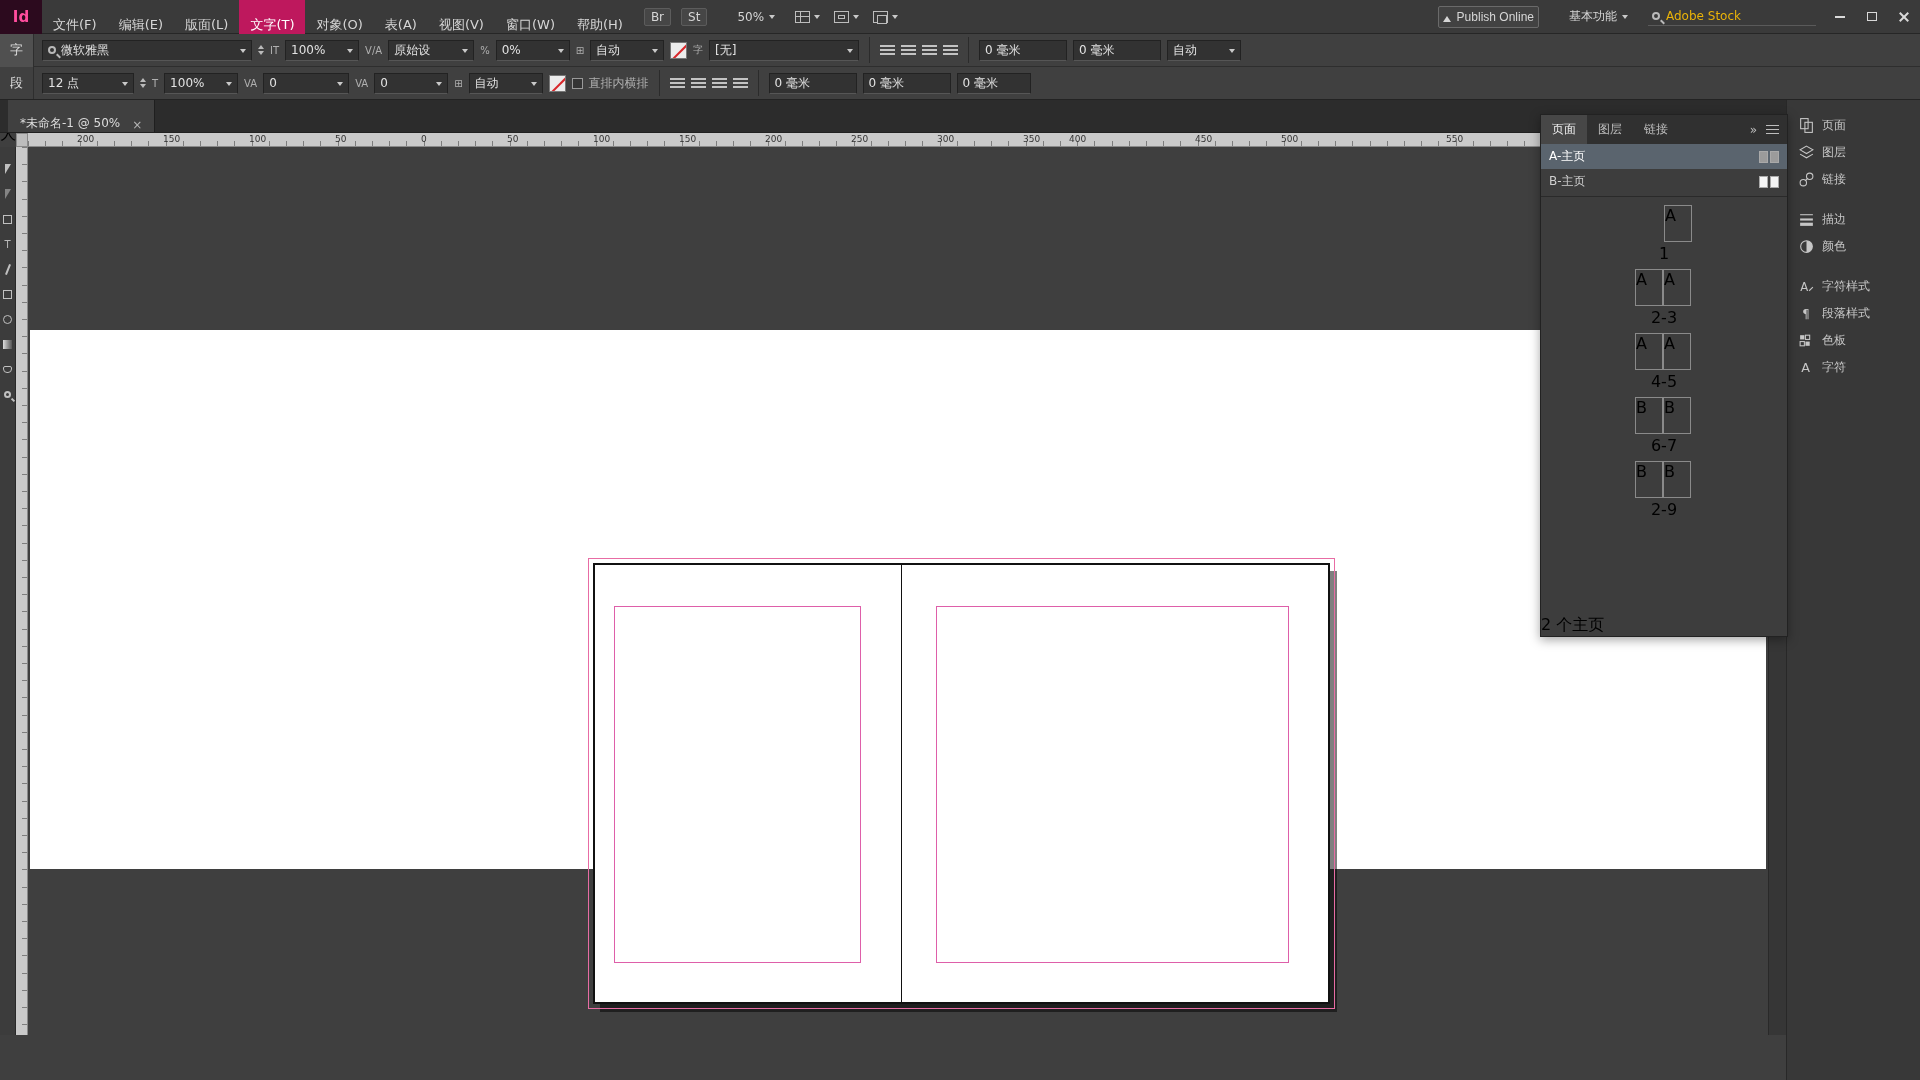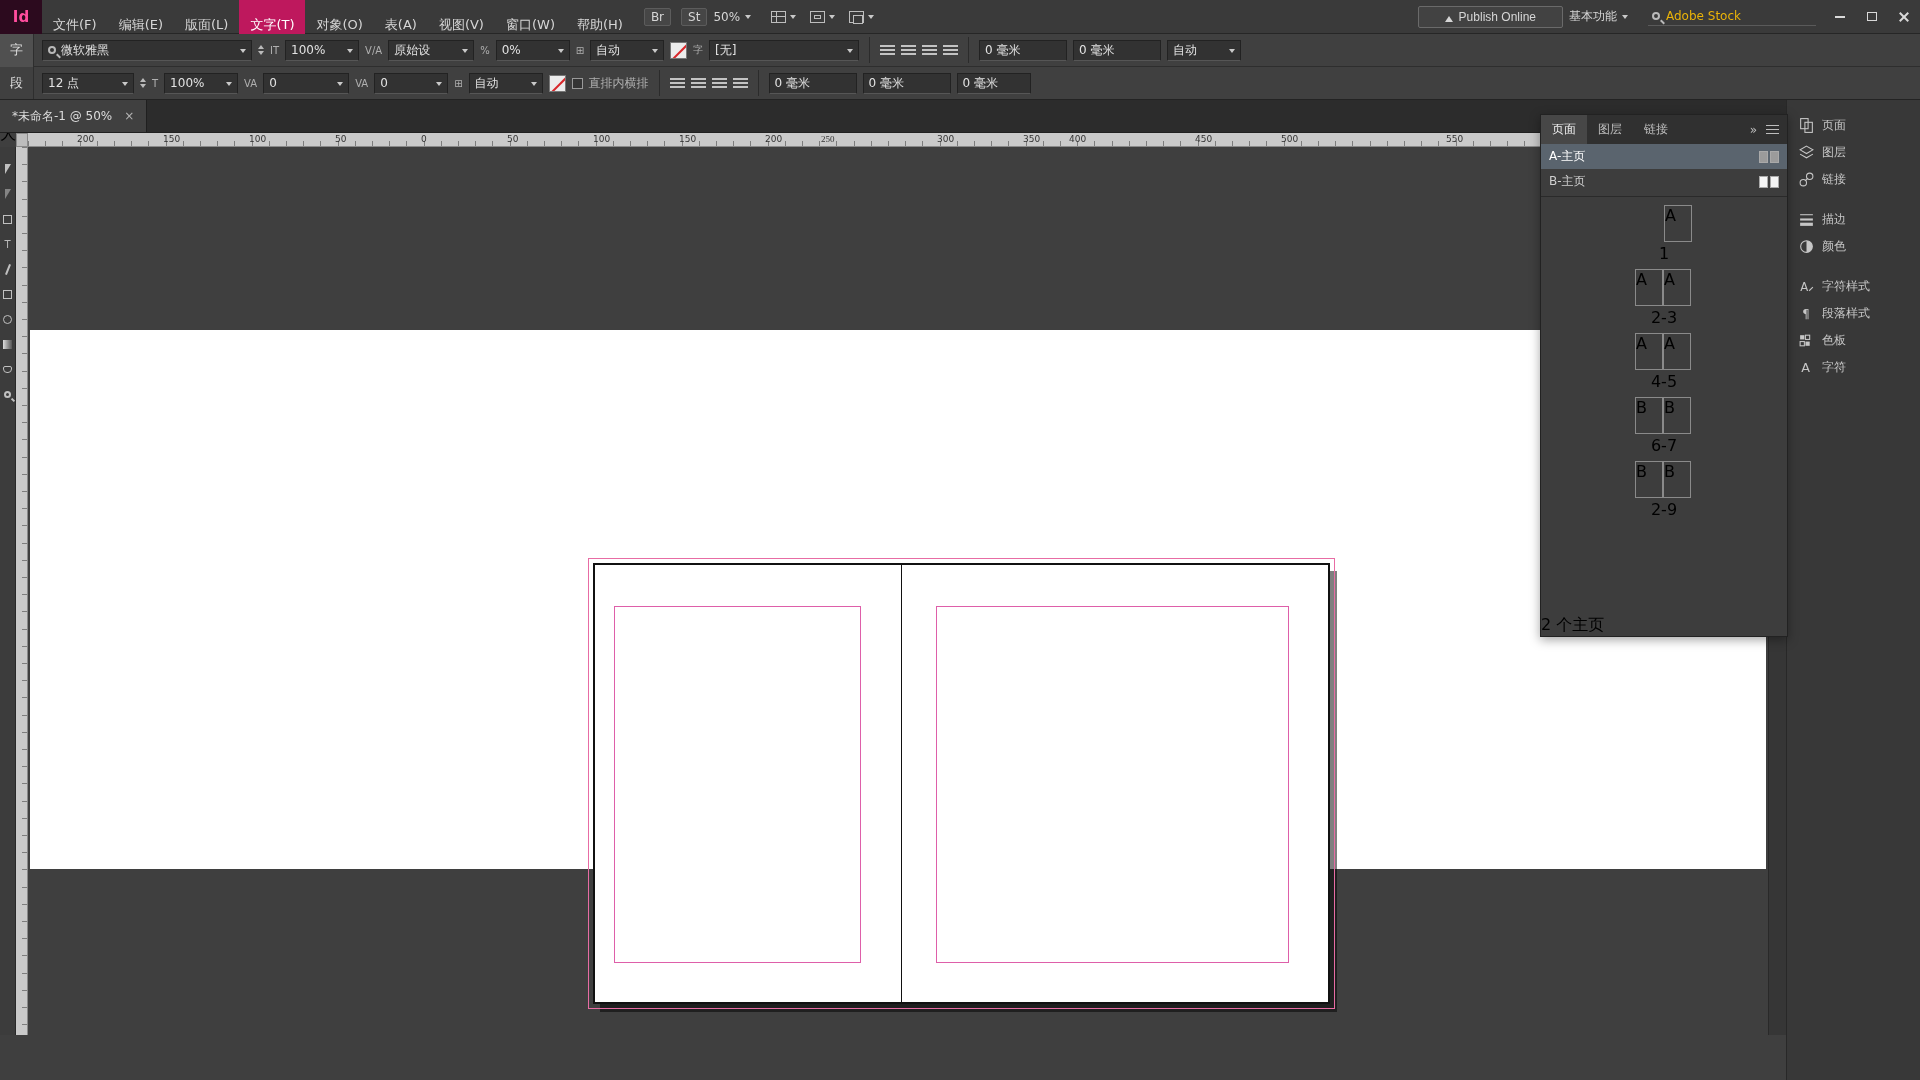--- a/index.html
+++ b/index.html
@@ -6,30 +6,30 @@
 html,body{width:1920px;height:1080px;overflow:hidden;background:#303030;font-family:"DejaVu Sans","Liberation Sans",sans-serif}
 #app{position:absolute;width:1920px;height:1080px;background:#3f3f3f}
 
 
 .titlebar{position:absolute;left:0;top:0;width:1920px;height:34px;background:#3a3a3a;border-bottom:1px solid #262626;display:flex;align-items:center;color:#d6d6d6;font-size:13px;z-index:20}
 .logo{width:42px;height:34px;background:#2c0a1e;color:#ff4d9e;display:flex;align-items:center;justify-content:center;font-weight:bold;font-size:15px;flex:none}
 .mb-menus{display:flex;height:34px}
 .mb-item{padding:8px 11px;line-height:34px;white-space:nowrap;cursor:default}
 .mb-item.open{background:#be185d;color:#fff}
 .tb-btn{border:1px solid #5c5c5c;background:#464646;padding:1px 6px;margin-left:10px;font-size:12px;border-radius:2px}
-.tb-dd{display:flex;align-items:center;gap:5px;margin-left:0;padding:2px 6px;font-size:12px;white-space:nowrap}
+.tb-dd{display:flex;align-items:center;gap:5px;margin-left:24px;padding:2px 6px;font-size:12px;white-space:nowrap}
 .car{width:0;height:0;border:3px solid transparent;border-top:4px solid #c9c9c9;margin-top:4px;flex:none}
 .tb-group{display:flex;align-items:center;gap:4px;margin-left:14px}
 .tb-ic{width:15px;height:12px;border:1px solid #bdbdbd;position:relative}
 .tb-ic.grid::before{content:"";position:absolute;left:4px;top:0;bottom:0;width:1px;background:#bdbdbd}
 .tb-ic.grid::after{content:"";position:absolute;left:0;right:0;top:4px;height:1px;background:#bdbdbd}
 .tb-ic.mon::before{content:"";position:absolute;left:3px;right:3px;top:3px;bottom:3px;border:1px solid #bdbdbd}
 .tb-ic.arr::before{content:"";position:absolute;left:3px;top:3px;width:8px;height:7px;border:1px solid #bdbdbd;background:#3a3a3a}
 .spacer{flex:1}
-.publish{display:flex;align-items:center;gap:6px;border:1px solid #6a6a6a;background:#424242;color:#d6d6d6;padding:3px 26px;font-size:12px;border-radius:2px;white-space:nowrap}
+.publish{display:flex;align-items:center;gap:6px;border:1px solid #6a6a6a;background:#424242;color:#d6d6d6;padding:3px 4px;font-size:12px;border-radius:2px;white-space:nowrap}
 .pub-ic{width:0;height:0;border:4px solid transparent;border-bottom:6px solid #d6d6d6}
 .searchbox{display:flex;align-items:center;gap:6px;margin-left:14px;width:168px;color:#eab308;font-size:12px;border-bottom:1px solid #5a5a5a;padding:2px 4px}
 .mag{width:8px;height:8px;border:2px solid #b9b9b9;border-radius:50%;position:relative;flex:none}
 .mag::after{content:"";position:absolute;width:5px;height:2px;background:#b9b9b9;left:6px;top:7px;transform:rotate(45deg)}
 .winbtns{display:flex;margin-left:8px}
 .winbtn{width:32px;height:34px;display:flex;align-items:center;justify-content:center;position:relative}
 .wb-min{width:10px;height:2px;background:#d9d9d9}
 .wb-max{width:10px;height:9px;border:1px solid #d9d9d9}
 .wb-x{width:12px;height:12px;position:relative}
 .wb-x::before,.wb-x::after{content:"";position:absolute;left:5px;top:0;width:2px;height:12px;background:#d9d9d9}
@@ -51,21 +51,21 @@
 .vdiv{width:1px;height:26px;background:#2b2b2b;margin:0 4px;flex:none}
 .chip{width:17px;height:17px;background:#ececec;border:1px solid #777;position:relative;overflow:hidden;flex:none}
 .chip::after{content:"";position:absolute;left:-3px;top:7px;width:26px;height:2px;background:#d8262a;transform:rotate(-45deg)}
 .align-ic{width:15px;height:11px;background:repeating-linear-gradient(to bottom,#c3c3c3 0 2px,transparent 2px 4px);flex:none}
 .checkbox{width:11px;height:11px;border:1px solid #999;background:#343434;flex:none}
 .w210{width:210px}.w92{width:92px}.w74{width:74px}.w86{width:86px}.w150{width:150px}.w88{width:88px}
 .grow{flex:1}
 
 
 .tabbar{position:absolute;left:0;top:100px;width:1786px;height:33px;background:#2c2c2c;border-bottom:1px solid #212121;display:flex;align-items:stretch;z-index:2}
-.doctab{background:#404040;color:#dcdcdc;font-size:12px;display:flex;align-items:center;gap:12px;padding:0 12px;border-right:1px solid #1f1f1f;margin-left:0}
+.doctab{background:#404040;color:#dcdcdc;font-size:12px;display:flex;align-items:flex-end;gap:12px;padding:0 12px;border-right:1px solid #1f1f1f;margin-left:8px}
 .tab-close{color:#b5b5b5}
 
 
 .toolscol{position:absolute;left:0;top:147px;width:16px;height:888px;background:#3c3c3c;border-right:1px solid #292929;z-index:3;display:flex;flex-direction:column;align-items:center;gap:9px;padding-top:14px}
 .ltool{width:14px;height:16px;display:flex;align-items:center;justify-content:center;color:#b9b9b9;font-size:10px}
 .sh-tri{width:0;height:0;border-left:6px solid #c0c0c0;border-bottom:10px solid transparent}
 .sh-tri.dim{opacity:.55}
 .sh-slash{width:2px;height:11px;background:#c0c0c0;transform:rotate(22deg)}
 .sh-rect{width:9px;height:9px;border:1px solid #c0c0c0}
 .sh-circ{width:9px;height:9px;border:1px solid #c0c0c0;border-radius:50%}
@@ -397,21 +397,21 @@
       <div class="ticks"></div>
       <span class="ruler-num" style="left: 49px;">200</span>
       <span class="ruler-num" style="left: 135px;">150</span>
       <span class="ruler-num" style="left: 221px;">100</span>
       <span class="ruler-num" style="left: 307px;">50</span>
       <span class="ruler-num" style="left: 393px;">0</span>
       <span class="ruler-num" style="left: 479px;">50</span>
       <span class="ruler-num" style="left: 565px;">100</span>
       <span class="ruler-num" style="left: 651px;">150</span>
       <span class="ruler-num" style="left: 737px;">200</span>
-      <span class="ruler-num" style="left: 793px; font-family: Liberation Serif, serif;">250</span>
+      <span class="ruler-num" style="left: 823px;">250</span>
       <span class="ruler-num" style="left: 909px;">300</span>
       <span class="ruler-num" style="left: 995px;">350</span>
       <span class="ruler-num" style="left: 1041px;">400</span>
       <span class="ruler-num" style="left: 1167px;">450</span>
       <span class="ruler-num" style="left: 1253px;">500</span>
       <span class="ruler-num" style="left: 1418px;">550</span>
     </div>
   <div class="vruler">
       <div class="ticks"></div>
     </div>

